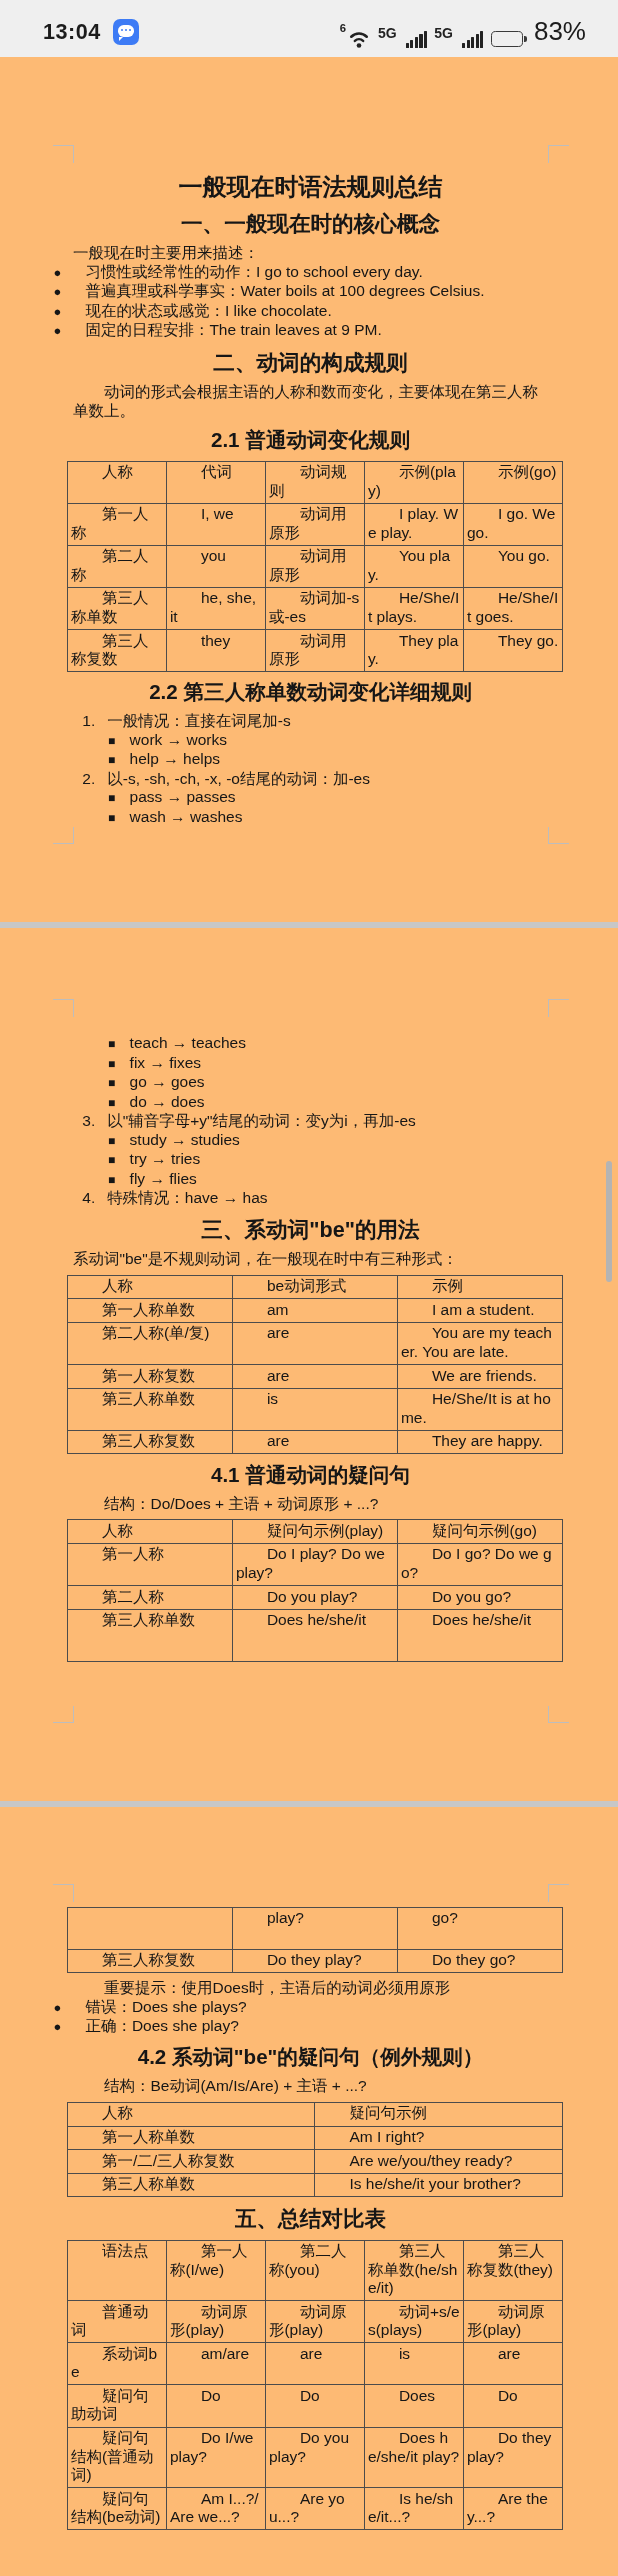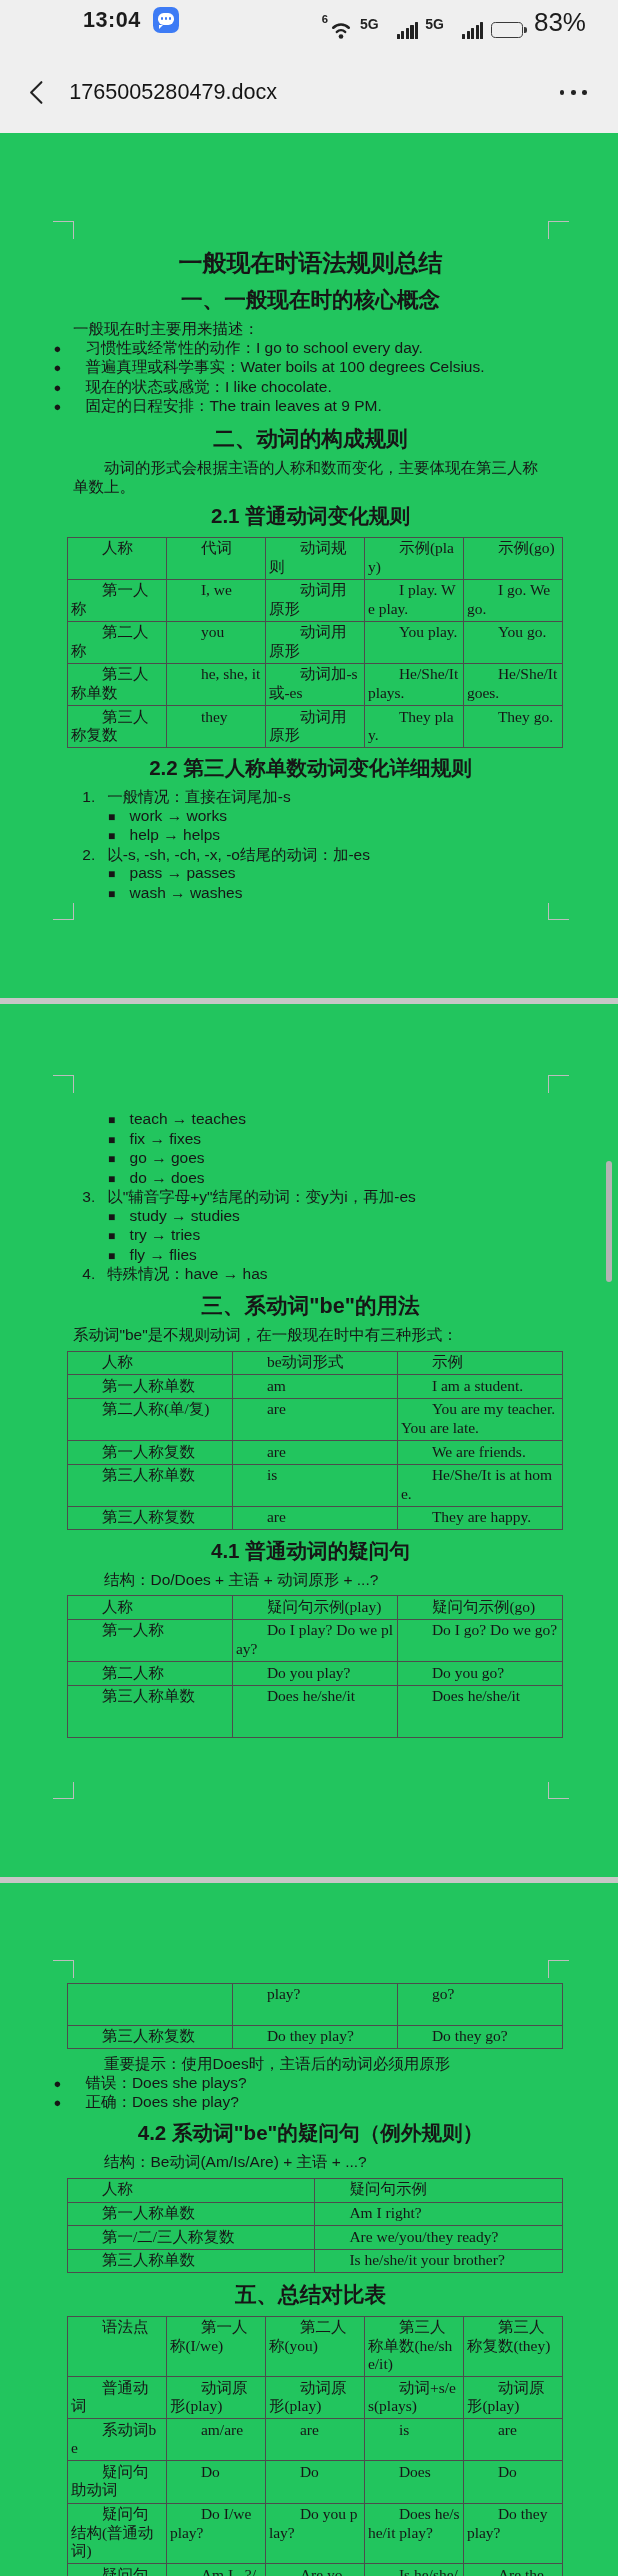--- a/index.html
+++ b/index.html
@@ -1,51 +1,51 @@
 <!DOCTYPE html>
 <html style="font-size:8.2px"><head>
 <meta charset="utf-8">
 <style>
   * { margin:0; padding:0; box-sizing:border-box; }
   html,body { width:618px; }
   body { font-family:"Liberation Sans","DejaVu Sans",sans-serif; background:#efefef; color:#161616; }
   .screen { position:relative; width:618px; height:2759px; background:#efefef; overflow:hidden; }
 
   
-  .statusbar { height:57px; display:flex; align-items:flex-start; padding:7.2px 32px 0 43px;margin-left:40px; }
+  .statusbar { height:57px; display:flex; align-items:center; padding:7.2px 32px 0 43px; }
   .sb-left { display:flex; align-items:center; gap:12.4px; }
   .sb-time { font-size:21.6px; font-weight:600; color:#1c1c1c; letter-spacing:0.5px; }
   .msg-ic { width:26px; height:26px; border-radius:7.2px; background:#3d7bf5; position:relative; }
   .msg-ic .bubble { position:absolute; left:4.6px; top:6.2px; width:16.5px; height:11.3px; background:#fff; border-radius:5.7px; }
   .msg-ic .bubble i { position:absolute; top:4.1px; width:2.1px; height:2.1px; border-radius:50%; background:#3d7bf5; }
   .msg-ic .bubble i:nth-child(1){left:3.1px} .msg-ic .bubble i:nth-child(2){left:7.2px} .msg-ic .bubble i:nth-child(3){left:11.3px}
   .msg-ic .tail { position:absolute; left:6.2px; bottom:4.6px; width:0; height:0; border-left:4.6px solid #fff; border-bottom:4.1px solid transparent; }
   .sb-right { margin-left:auto; display:flex; align-items:flex-end; gap:7.2px; }
   .wifi { position:relative; width:30px; height:24px; }
   .wifi .six { position:absolute; left:-1px; top:-2.1px; font-size:11.3px; font-weight:700; color:#222; }
   .wifi svg { position:absolute; right:0; bottom:0; }
-  .net { display:flex; align-items:flex-end; gap:18px; }
+  .net { display:flex; align-items:flex-end; gap:9px; }
   .net .g5 { font-size:14px; font-weight:700; color:#222; line-height:1; margin-bottom:8.2px; }
   .bars { display:flex; align-items:flex-end; gap:1.5px; }
   .bars i { display:block; width:3.1px; background:#222; border-radius:0.5px; }
   .battery { display:flex; align-items:center; gap:1.5px; margin-bottom:1px; }
   .batt-body { width:32px; height:16.5px; border:1.5px solid #3a3a3a; border-radius:4.6px; padding:1.5px; }
   .batt-fill { height:100%; width:80%; background:#3a3a3a; border-radius:2.1px; }
   .batt-tip { width:2.6px; height:6.7px; background:#3a3a3a; border-radius:0 2.1px 2.1px 0; }
   .sb-pct { font-size:26px; color:#1c1c1c; margin-bottom:1px; }
 
   
   .appbar { height:76px; display:flex; align-items:center; padding:0 31px 5.2px 27px; }
   .back-btn { width:31px; height:31px; display:flex; align-items:center; }
   .fname { font-size:21.6px; color:#141414; margin-left:11.3px; flex:1; white-space:nowrap; overflow:hidden; }
   .menu-btn { display:flex; gap:6.7px; align-items:center; padding:5.2px 0; }
   .menu-btn i { width:4.6px; height:4.6px; border-radius:50%; background:#222; }
 
   
-  .page { position:relative; width:618px; background:#22c55e; }
+  .page { position:relative; width:618px; background:#fdba74; }
   .page1 { height:865px; padding:114px 70px 0 73px; }
   .page2 { height:873px; padding:106px 70px 0 73px; }
   .page3 { height:870px; padding:93px 70px 0 73px; }
   .psep { height:6.2px; background:#c7c7c7; }
   .mk { position:absolute; width:20.6px; height:17.5px; border-color:#bdbdbd; }
   .mk.tl { left:53px; top:88px;  border-top:1px solid #bdbdbd;    border-right:1px solid #bdbdbd; }
   .mk.tr { left:548px; top:88px; border-top:1px solid #bdbdbd;    border-left:1px solid #bdbdbd; }
   .mk.bl { left:53px; bottom:78px; border-bottom:1px solid #bdbdbd; border-right:1px solid #bdbdbd; }
   .mk.br { left:548px; bottom:78px; border-bottom:1px solid #bdbdbd; border-left:1px solid #bdbdbd; }
   .page2 .mk.tl,.page2 .mk.tr { top:71px; }
@@ -61,21 +61,21 @@
   .blt .dot { width:32px; flex:none; font-size:13px; padding-top:1px; }
   .blt .bt { flex:1; }
   .li { display:flex; font-size:15.5px; line-height:18.5px; }
   .li .m { flex:none; }
   .li.lv1 { margin-left:9.3px; }
   .li.lv1 .m { width:25px; }
   .li.lv2 { margin-left:35px; }
   .li.lv2 .m { width:21.6px; font-size:12px; padding-top:1px; }
 
   
-  table { border-collapse:collapse; table-layout:fixed; width:496px; margin:6.2px 0 6.2px -6.2px;font-family:Liberation Serif, serif; }
+  table { border-collapse:collapse; table-layout:fixed; width:496px; margin:6.2px 0 6.2px -6.2px; }
   td { border:1px solid #4c4c4c; font-size:15.5px; line-height:18.5px; padding:1.5px 3.1px 2.6px; vertical-align:top; text-indent:2em; word-break:break-all; }
   table.outer { border:1.5px solid #4c4c4c; }
   #t3 tr.last td { border-bottom:none; height:52px; }
   #t3c tr:first-child td { height:42px; }
 
   
   .thumb { position:absolute; right:5.7px; width:6.7px; border-radius:3.6px; background:#b4b4b4; }
   .thumb.a { top:1161px; height:121px; }
 </style>
 </head>
@@ -125,33 +125,20 @@
         </span>
       </span>
       <span class="battery">
         <span class="batt-body"><span class="batt-fill"></span></span>
           <span class="batt-tip"></span>
       </span>
       <span class="sb-pct">83%</span>
     </div>
   </div>
 
-  <div class="appbar">
-    <span class="back-btn">
-      <svg width="17.5" height="27" viewBox="0 0 34 52">
-          <polyline points="28,6 8,26 28,46" fill="none" stroke="#222" stroke-width="4" stroke-linecap="round" stroke-linejoin="round"></polyline>
-        </svg>
-    </span>
-    <span class="fname">1765005280479.docx</span>
-    <span class="menu-btn">
-        <i></i>
-        <i></i>
-        <i></i>
-      </span>
-  </div>
 
   <div class="page page1">
     <span class="mk tl"></span>
       <span class="mk tr"></span>
     <span class="mk bl"></span>
       <span class="mk br"></span>
 
     <div class="doc-title">一般现在时语法规则总结</div>
     <div class="h-sec">一、一般现在时的核心概念</div>
     <p>一般现在时主要用来描述：</p>

